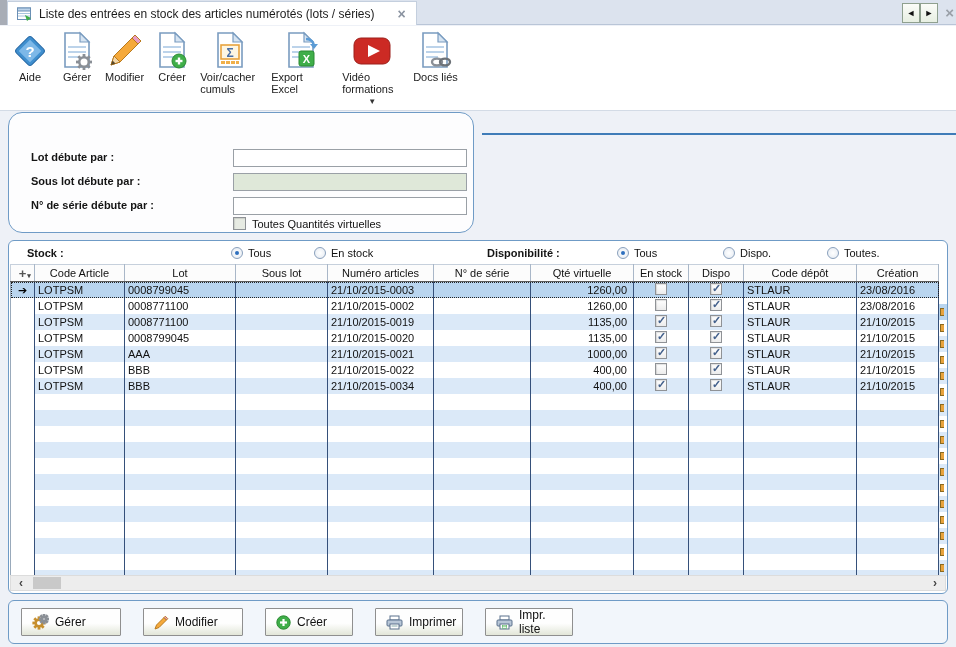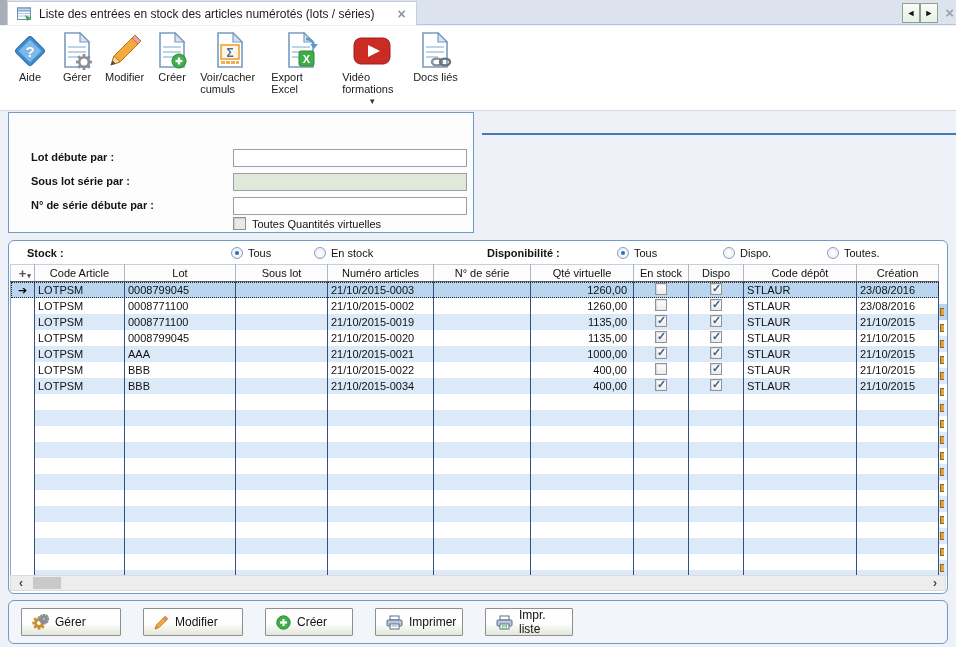--- a/index.html
+++ b/index.html
@@ -22,21 +22,21 @@
   #toolbar-items { position:absolute; left:8px; top:3px; display:flex; align-items:flex-start; }
   .tbtn { display:flex; flex-direction:column; align-items:center; margin-right:5px; padding:2px 3px; max-width:66px; min-width:40px; }
   .tbtn .ticon { height:40px; display:flex; align-items:center; justify-content:center; }
   .tbtn .tlabel { text-align:left; line-height:1.1; color:#222; font-size:11px; }
   .tbtn .tdrop { font-size:8px; color:#333; margin-top:2px; }
   
   #logo { position:absolute; right:10px; top:32px; display:flex; align-items:center; }
   #logo .logo-text { font-size:52px; font-weight:bold; letter-spacing:-2px; line-height:1; margin-left:-3px; }
 
   
-  #filter-panel { position:absolute; left:8px; top:112px; width:466px; height:121px; background:#fdfdfe; border:1px solid #6f9bc6; border-radius:0; }
+  #filter-panel { position:absolute; left:8px; top:112px; width:466px; height:121px; background:#fdfdfe; border:1px solid #6f9bc6; border-radius:14px; }
   .frow { position:absolute; left:0; width:100%; height:18px; }
   .frow .flabel { position:absolute; left:22px; top:2px; font-weight:bold; color:#141414; }
   .frow .finput { position:absolute; left:224px; top:0; width:234px; height:18px; border:1px solid #9aa0a6; background:#fff; font-size:11px; padding:0 3px; }
   .finput.green { background:#dfe8d9; }
   #filter-cbrow { position:absolute; left:224px; top:104px; display:flex; align-items:center; gap:6px; }
 
   
   #tabs-region { position:absolute; left:482px; top:112px; width:474px; height:121px; }
   #criteria-tabs { position:absolute; left:0; top:1px; height:21px; display:flex; align-items:flex-end; z-index:2; }
   .ctab { height:19px; padding:2px 9px 0 9px; border:1px solid #5e8fbe; border-bottom:none; background:linear-gradient(#f0f0f0,#d6d6d6); margin-right:1px; font-size:12px; color:#222; border-radius:2px 2px 0 0; }
@@ -244,21 +244,21 @@
         </div>
       </div>
   </div>
 
   <div id="filter-panel">
     <div class="frow" style="top:36px;">
       <span class="flabel">Lot débute par :</span>
       <input class="finput" type="text" style="">
     </div>
     <div class="frow" style="top:60px;">
-      <span class="flabel">Sous lot série par :</span>
+      <span class="flabel">Sous lot débute par :</span>
       <input class="finput green" type="text" style="">
     </div>
     <div class="frow" style="top:84px;">
       <span class="flabel">N° de série débute par :</span>
       <input class="finput" type="text" style="">
     </div>
     <div id="filter-cbrow">
       <span class="cb disabled"></span>
       <span class="cblabel">Toutes Quantités virtuelles</span>
     </div>

